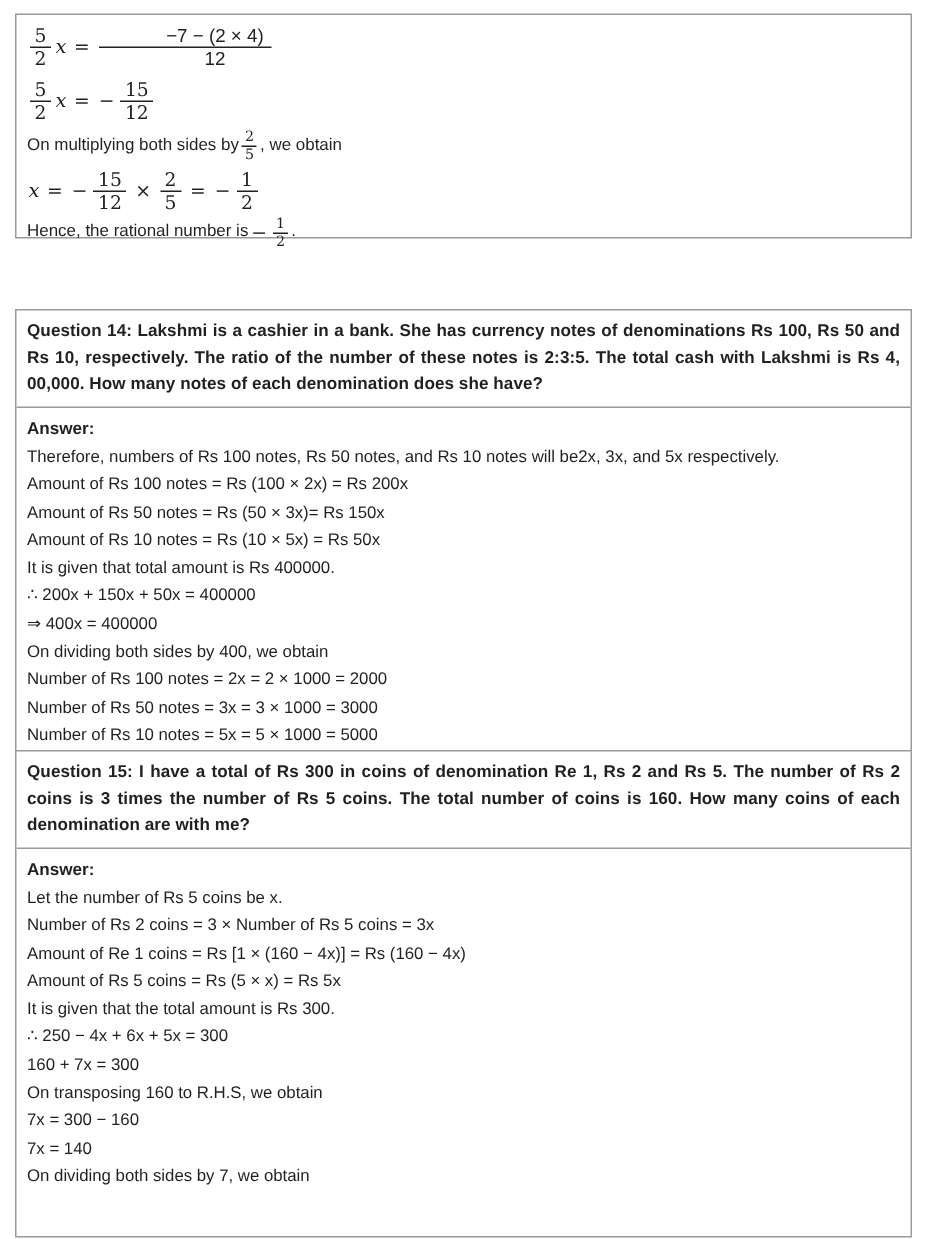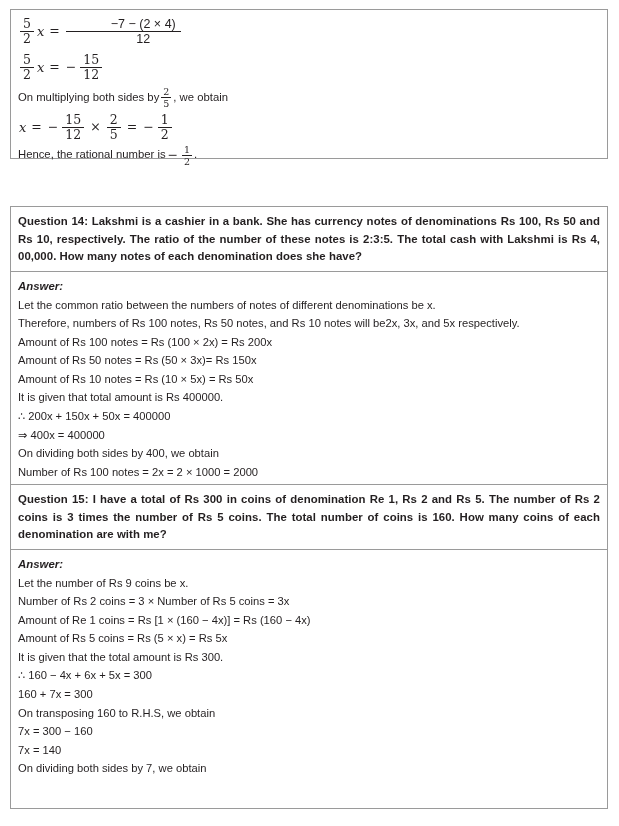--- a/index.html
+++ b/index.html
@@ -25,41 +25,40 @@
   .qbox {
     position: absolute;
     left: 10px;
     width: 598px;
     box-sizing: border-box;
     border: 1px solid #9a9a9a;
     background: #ffffff;
   }
   .qbox.top-snippet { top: 9px; height: 150px; }
   .qbox.q14 { top: 182px; margin-top: 24px; }
-  .qbox.q15 { top: 484px; }
+  .qbox.q15 { top: 500px; }
 
   .q-header {
     padding: 6px 7px 5px 7px;
     border-bottom: 1px solid #9a9a9a;
     font-weight: bold;
     font-size: 11.4px;
     line-height: 17.5px;
     text-align: justify;
     text-align-last: left;
     letter-spacing: 0.05px;
   }
   .q-body {
     padding: 5px 7px 7px 7px;
   }
   .answer-label {
     font-weight: bold;
     font-size: 11.4px;
     line-height: 18px;
     margin-bottom: 1px;
-    font-style: italic;
   }
   .line {
     font-size: 11.2px;
     line-height: 18.6px;
     white-space: nowrap;
   }
 
   
   .mathblock {
     padding: 4px 7px 4px 7px;
@@ -219,47 +218,46 @@
       </div>
 
     </div>
   </div>
 
   <div class="qbox q14">
     <div class="q-header">Question 14: Lakshmi is a cashier in a bank. She has currency notes of denominations Rs 100, Rs 50 and Rs 10, respectively. The ratio of the number of these notes is 2:3:5. The total cash with Lakshmi is Rs 4, 00,000. How many notes of each denomination does she have?</div>
     <div class="q-body">
       <div class="answer-label">Answer:</div>
       <div>
-        <div class="line">Let the common ratio between the numbers of notes of different denominations be x.</div>
         <div class="line">Therefore, numbers of Rs 100 notes, Rs 50 notes, and Rs 10 notes will be2x, 3x, and 5x respectively.</div>
         <div class="line">Amount of Rs 100 notes = Rs (100 × 2x) = Rs 200x</div>
         <div class="line">Amount of Rs 50 notes = Rs (50 × 3x)= Rs 150x</div>
         <div class="line">Amount of Rs 10 notes = Rs (10 × 5x) = Rs 50x</div>
         <div class="line">It is given that total amount is Rs 400000.</div>
         <div class="line">∴ 200x + 150x + 50x = 400000</div>
         <div class="line">⇒ 400x = 400000</div>
         <div class="line">On dividing both sides by 400, we obtain</div>
         <div class="line">Number of Rs 100 notes = 2x = 2 × 1000 = 2000</div>
         <div class="line">Number of Rs 50 notes = 3x = 3 × 1000 = 3000</div>
         <div class="line">Number of Rs 10 notes = 5x = 5 × 1000 = 5000</div>
       </div>
     </div>
   </div>
 
   <div class="qbox q15 clip-bottom" style="height:325px;">
     <div class="q-header">Question 15: I have a total of Rs 300 in coins of denomination Re 1, Rs 2 and Rs 5. The number of Rs 2 coins is 3 times the number of Rs 5 coins. The total number of coins is 160. How many coins of each denomination are with me?</div>
     <div class="q-body">
       <div class="answer-label">Answer:</div>
       <div>
-        <div class="line">Let the number of Rs 9 coins be x.</div>
+        <div class="line">Let the number of Rs 5 coins be x.</div>
         <div class="line">Number of Rs 2 coins = 3 × Number of Rs 5 coins = 3x</div>
         <div class="line">Amount of Re 1 coins = Rs [1 × (160 − 4x)] = Rs (160 − 4x)</div>
         <div class="line">Amount of Rs 5 coins = Rs (5 × x) = Rs 5x</div>
         <div class="line">It is given that the total amount is Rs 300.</div>
-        <div class="line">∴ 160 − 4x + 6x + 5x = 300</div>
+        <div class="line">∴ 250 − 4x + 6x + 5x = 300</div>
         <div class="line">160 + 7x = 300</div>
         <div class="line">On transposing 160 to R.H.S, we obtain</div>
         <div class="line">7x = 300 − 160</div>
         <div class="line">7x = 140</div>
         <div class="line">On dividing both sides by 7, we obtain</div>
       </div>
 
     </div>
   </div>
 

